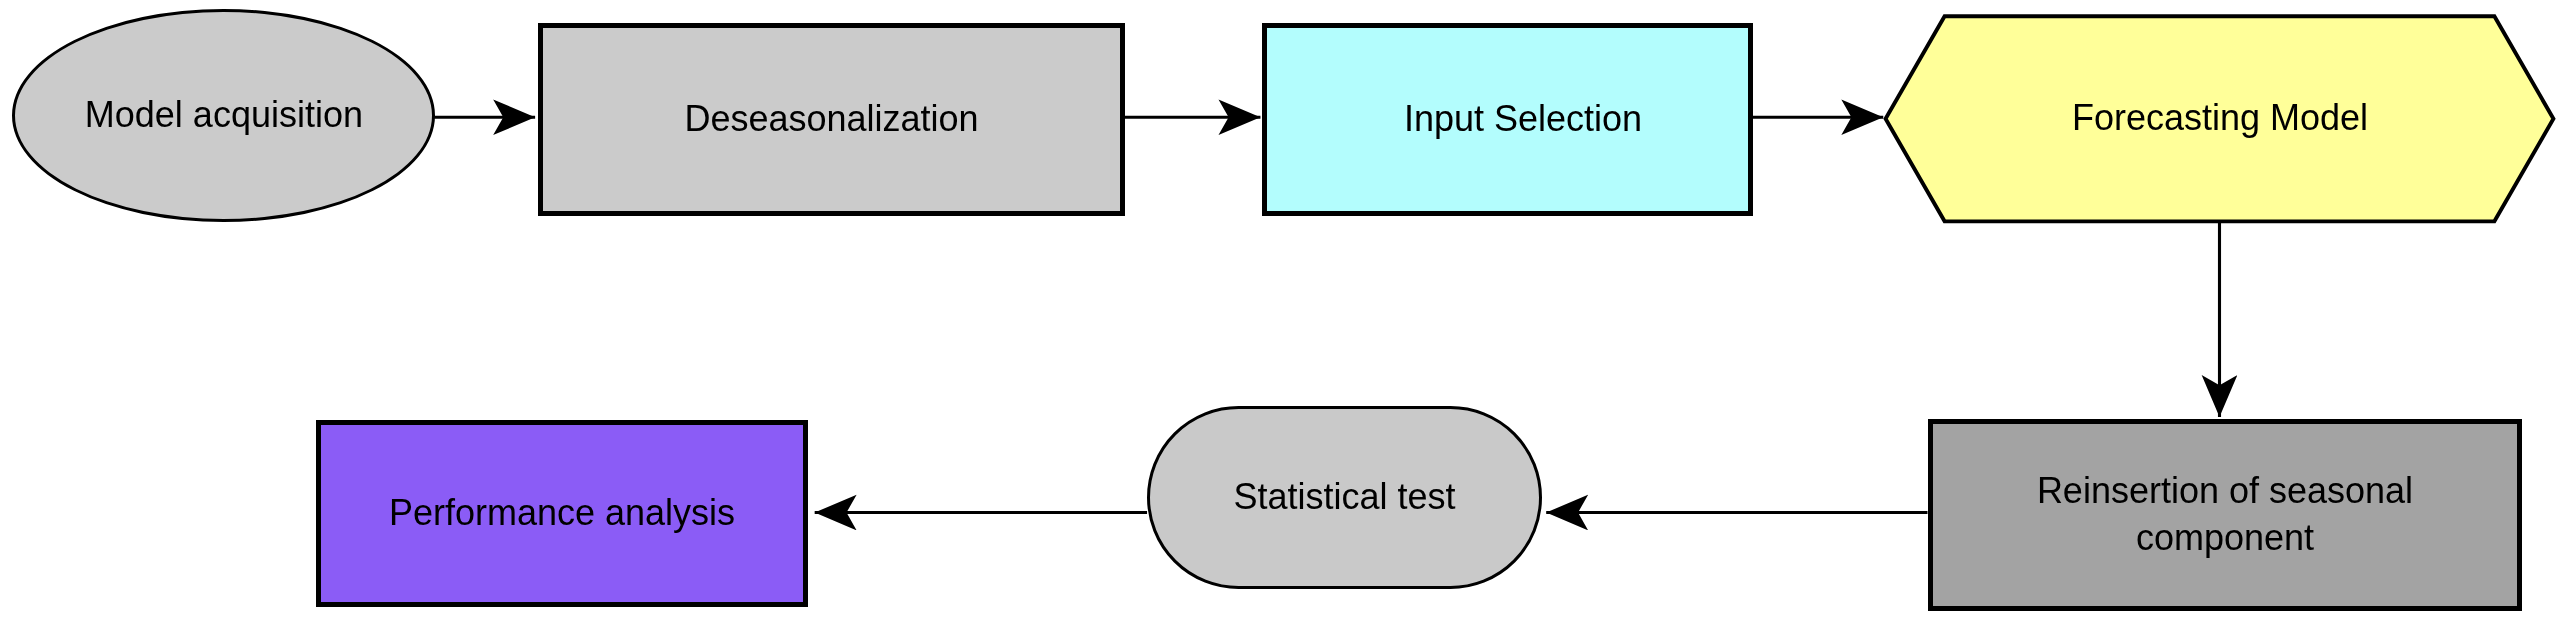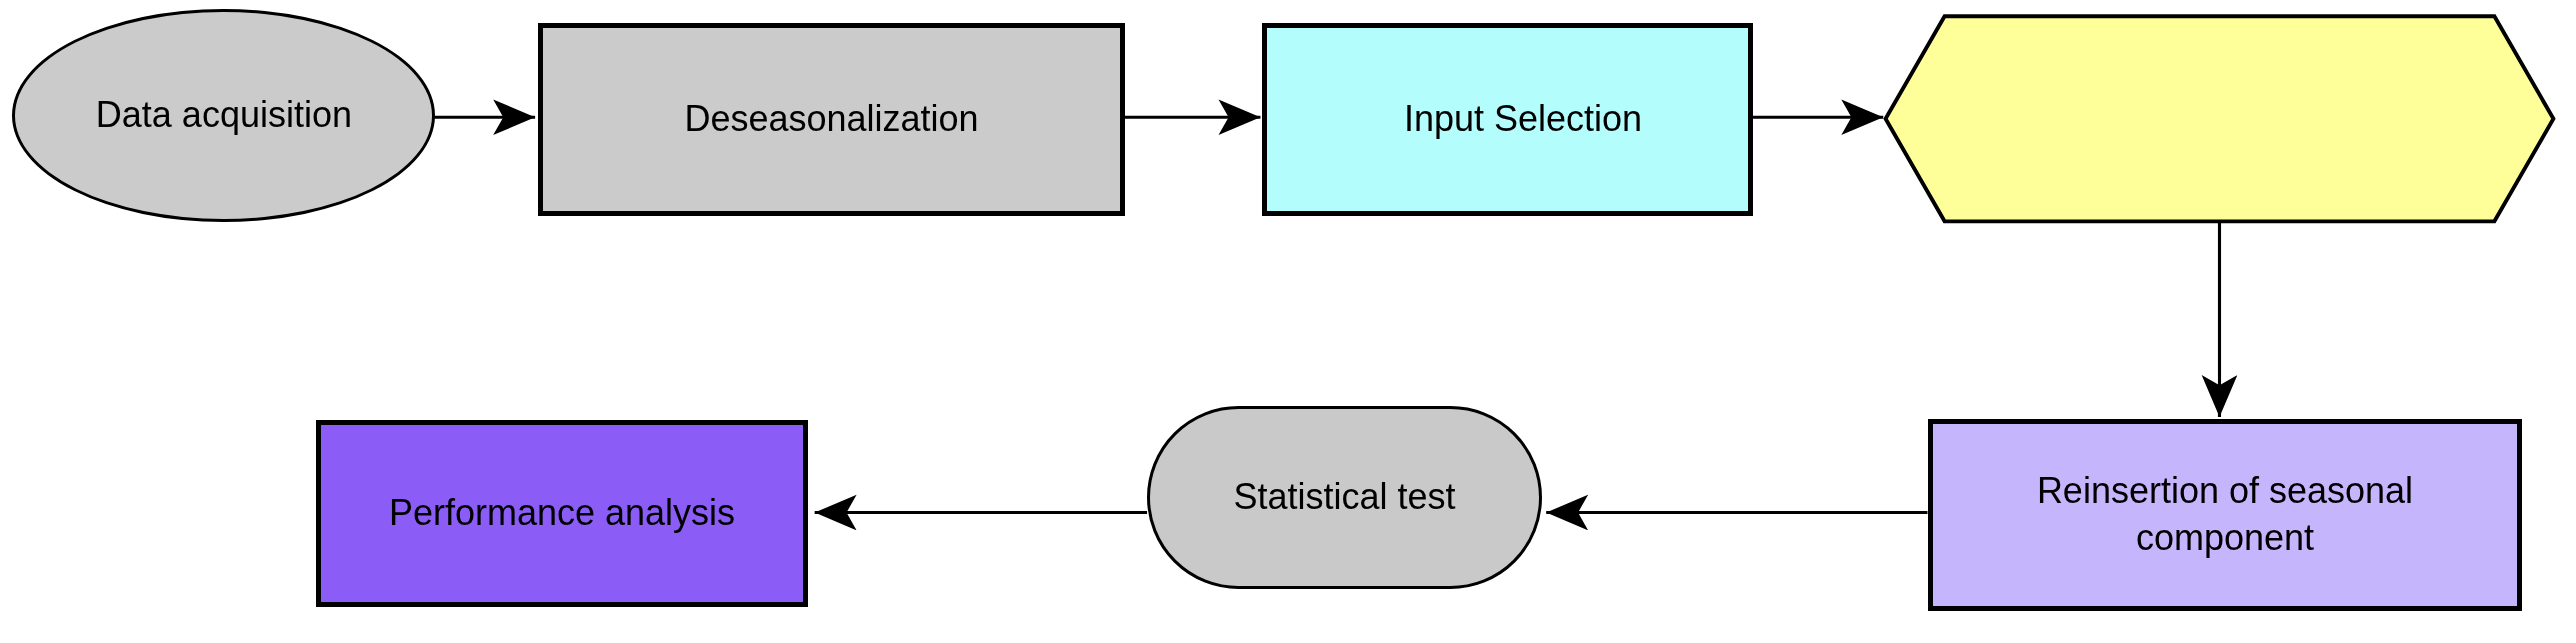--- a/index.html
+++ b/index.html
@@ -49,38 +49,41 @@
 
     <line x1="558" y1="151" x2="688" y2="151" stroke-width="4" marker-end="url(#arrowhead)" stroke="#000000"></line>
     <line x1="1447" y1="151" x2="1622" y2="151" stroke-width="4" marker-end="url(#arrowhead)" stroke="#000000"></line>
     <line x1="2256" y1="151" x2="2424" y2="151" stroke-width="4" marker-end="url(#arrowhead)" stroke="#000000"></line>
     <line x1="2857" y1="287" x2="2857" y2="537" stroke-width="4" marker-end="url(#arrowhead)" stroke="#000000"></line>
     <line x1="2481" y1="660" x2="1990" y2="660" stroke-width="4" marker-end="url(#arrowhead)" stroke="#000000"></line>
     <line x1="1476" y1="660" x2="1048" y2="660" stroke-width="4" marker-end="url(#arrowhead)" stroke="#000000"></line>
   </svg>
 
   <div class="node ellipse" style="left: 12.4px; top: 9.3px; width: 423px; height: 213px; background-color: rgb(203, 203, 203);">
-    <span>Data acquisition</span>
+    <span>Model acquisition</span>
   </div>
 
   <div class="node rect" style="left: 538px; top: 23px; width: 587px; height: 193px; background-color: rgb(203, 203, 203); align-items: center;">
     <span>Deseasonalization</span>
   </div>
 
   <div class="node rect" style="left: 1262px; top: 23px; width: 491px; height: 193px; background-color: rgb(179, 253, 253); padding-left: 31px;">
     <span>Input Selection</span>
   </div>
 
+  <div class="node hex-label" style="left:1945px; top:16.3px; width:550px; height:205px;">
+    <span>Forecasting Model</span>
+  </div>
 
   <div class="node rect" style="left: 316px; top: 420px; width: 492px; height: 187px; background-color: #8b5cf6;">
     <span>Performance analysis</span>
   </div>
 
   <div class="node stadium" style="left: 1147px; top: 406px; width: 395px; height: 183px; background-color: rgb(201, 201, 201);">
     <span>Statistical test</span>
   </div>
 
-  <div class="node rect" style="left: 1928px; top: 419px; width: 594px; height: 192px; background-color: #c4b5fd;">
+  <div class="node rect" style="left: 1928px; top: 419px; width: 594px; height: 192px; background-color: #a3a3a3;">
     <span style="max-width:466px;">Reinsertion of seasonal component</span>
   </div>
 
 </div>
 
 
 </body></html>

